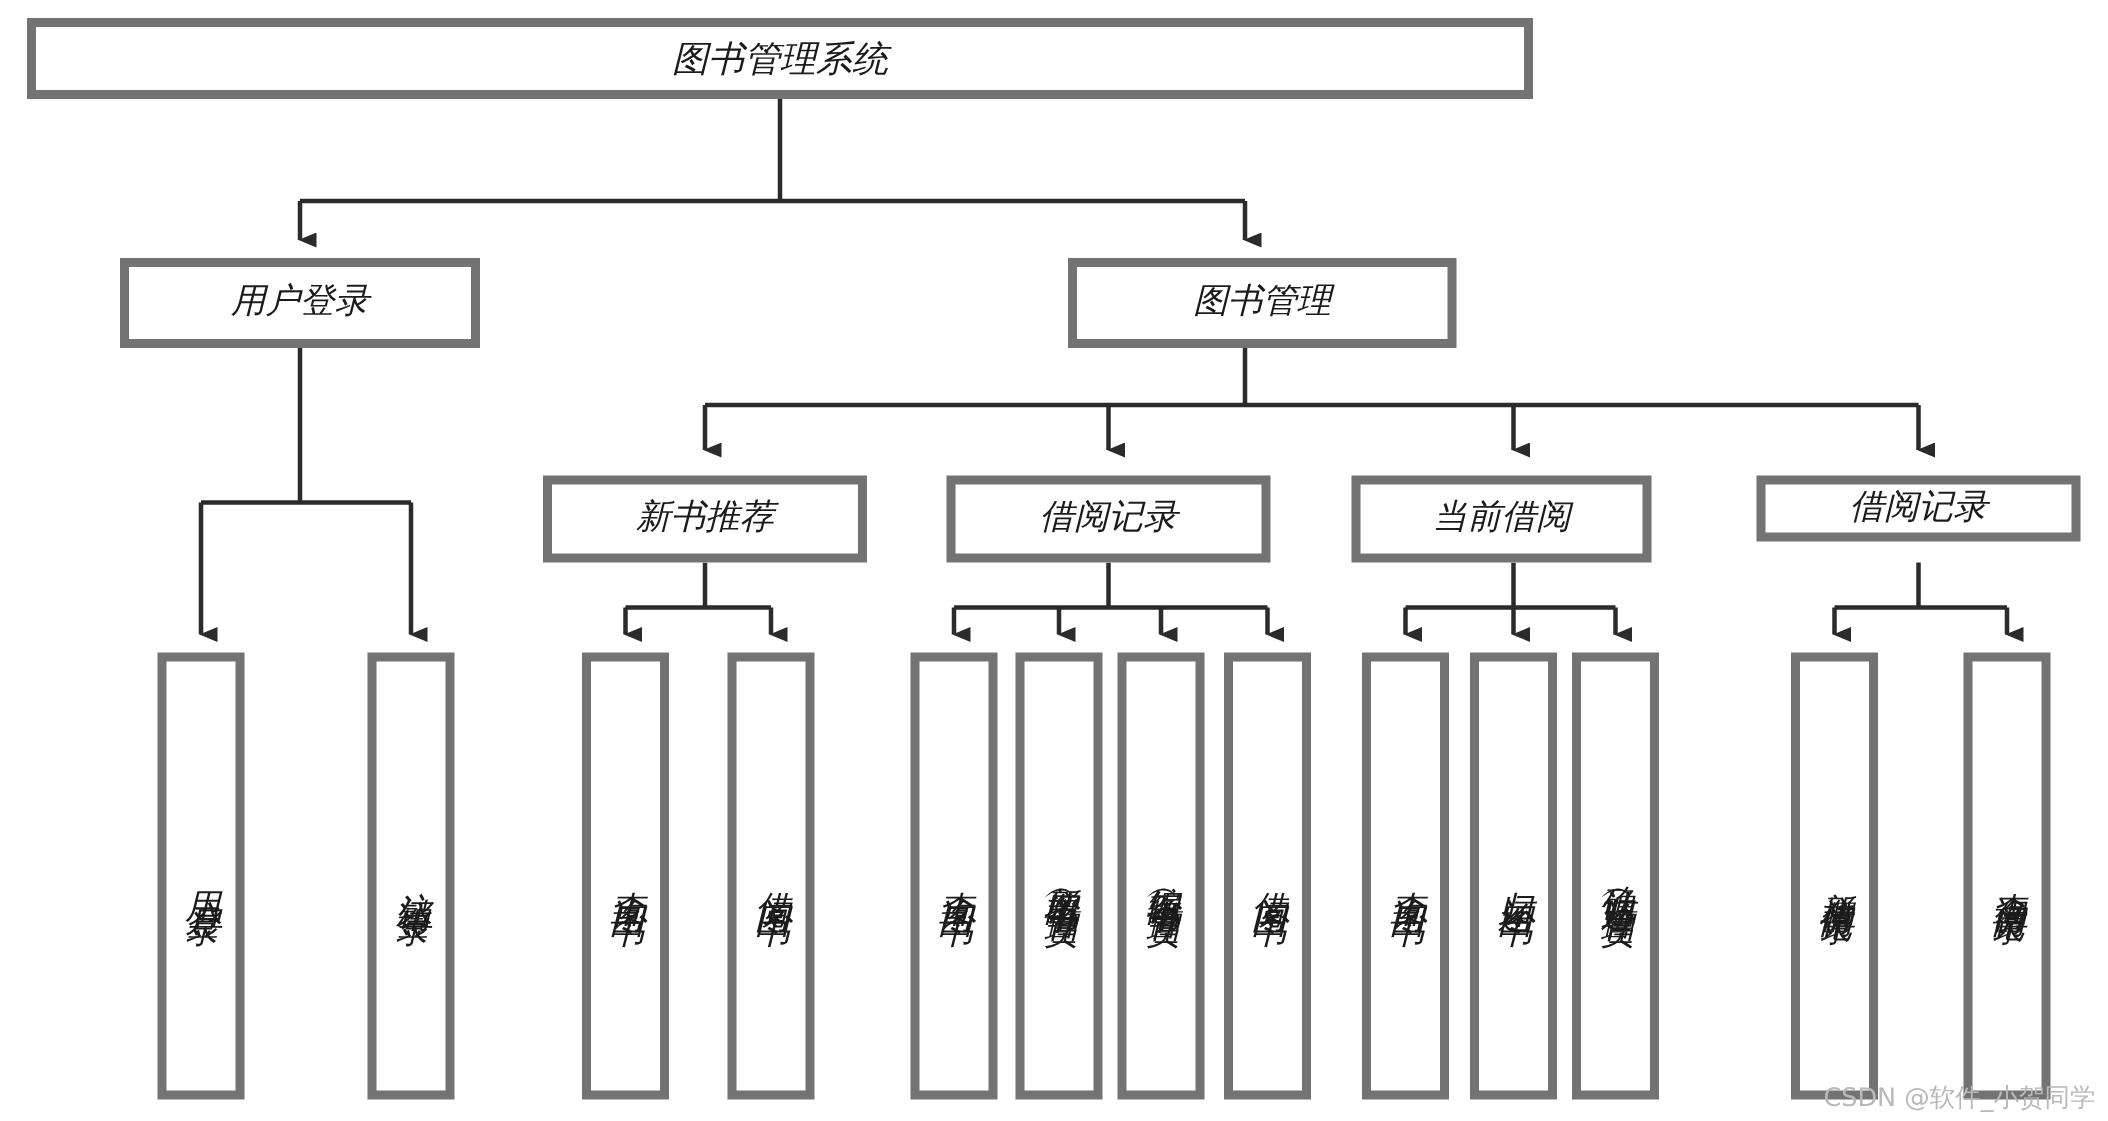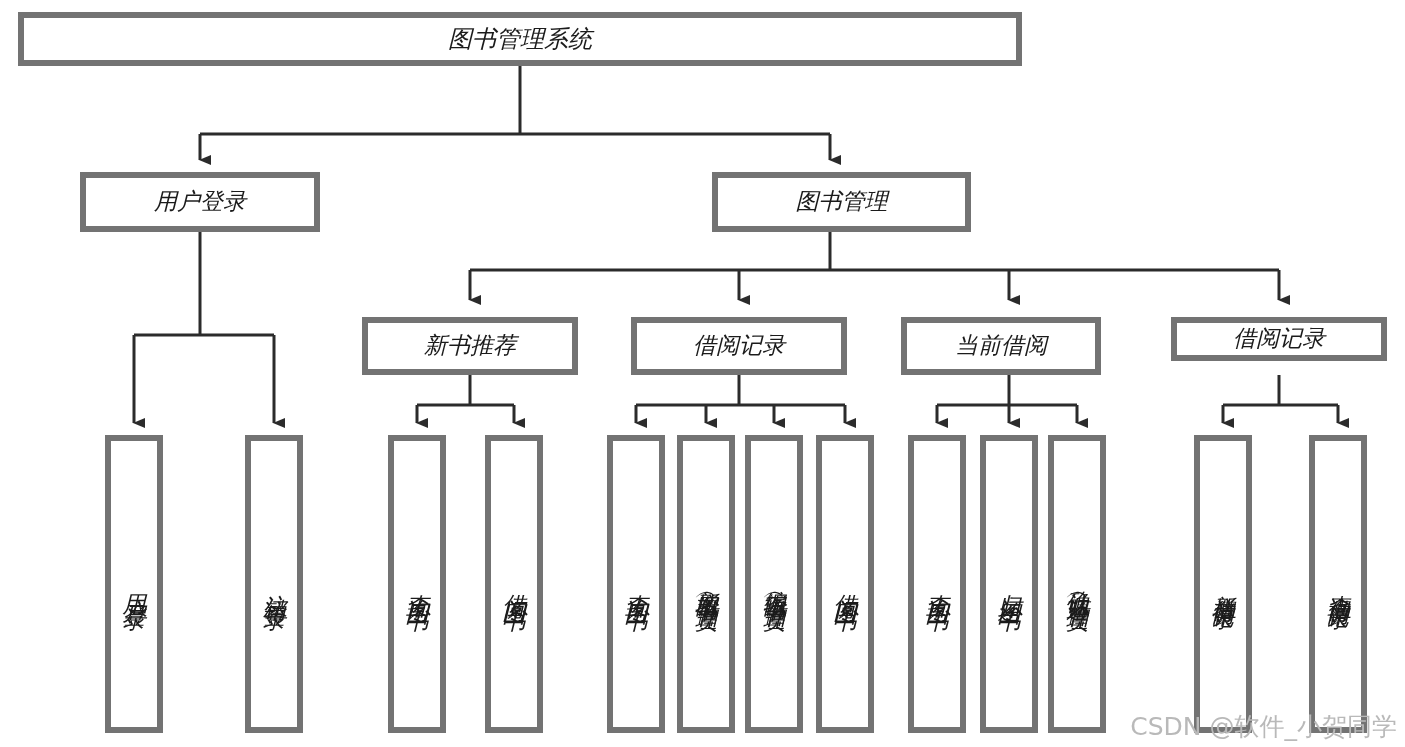--- a/index.html
+++ b/index.html
@@ -38,21 +38,21 @@
     letter-spacing:5px;
     white-space:normal;
     height:100%;
     display:block;
   }
   .node.vert.tall .lbl{letter-spacing:3px;font-size:22px;}
 
   #watermark{
     position:absolute;
     right:8px;bottom:4px;
-    font-size:25px;
+    font-size:17px;
     color:#b9b9b9;
     white-space:nowrap;
     pointer-events:none;
     margin-left:28px;
   }
 </style>
 </head>
 <body>
 
 <div id="canvas">

